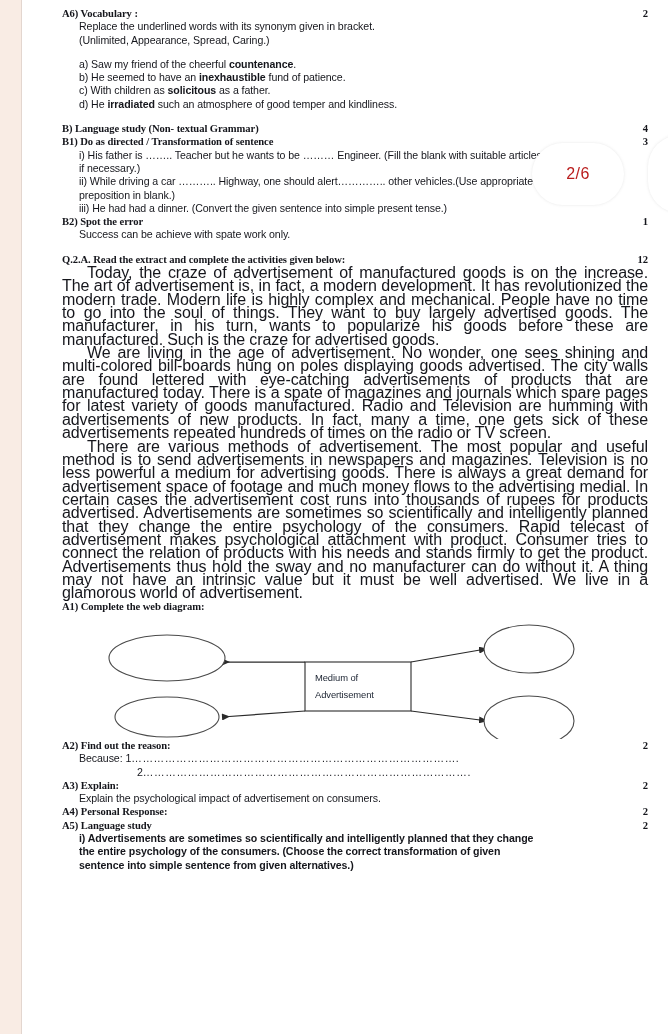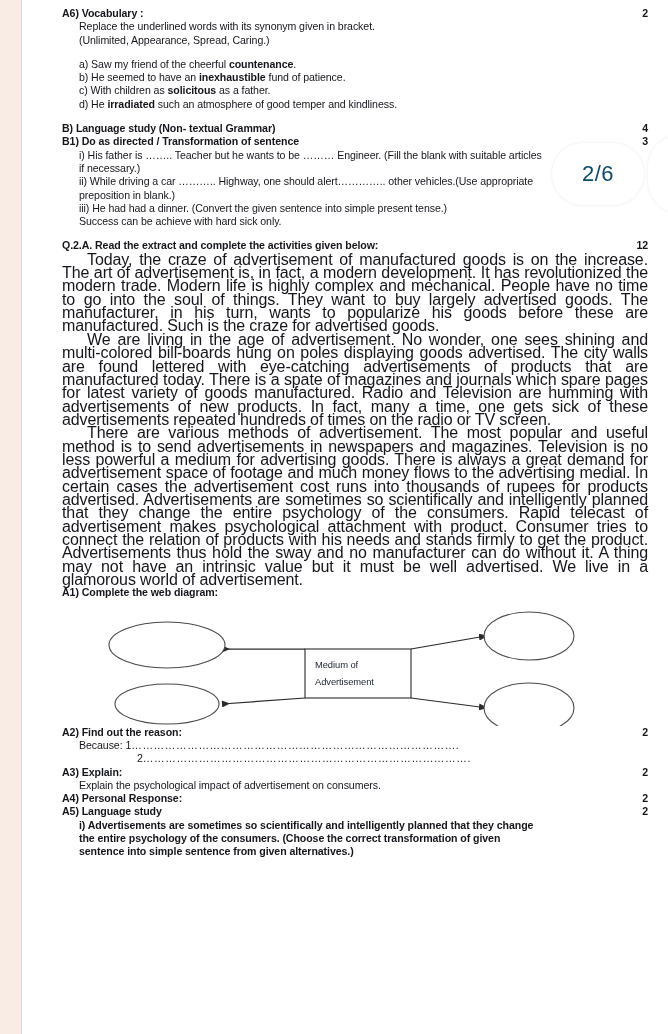--- a/index.html
+++ b/index.html
@@ -50,20 +50,21 @@
     font-size: 10.6px;
     line-height: 13.3px;
     letter-spacing: -0.08px;
   }
 
   .line { white-space: nowrap; padding-left: 17px; }
   .b { font-weight: bold; }
   .hdr {
     font-weight: bold;
     position: relative;
+    font-family: Liberation Serif, serif;
   }
   .marks {
     position: absolute;
     right: 0;
     top: 0;
     font-weight: bold;
     font-size: 10.6px;
   }
   .gap-md { height: 11px; }
 
@@ -97,29 +98,29 @@
   }
 
   
   .pg-overlay {
     position: absolute;
     background: #ffffff;
     border-radius: 44px;
     box-shadow: 0 0 3px rgba(120,120,120,0.18);
   }
   #pg-main {
-    left: 552px;
+    left: 532px;
     top: 143px;
     width: 92px;
     height: 62px;
     display: flex;
     align-items: center;
     justify-content: center;
-    color: #0c4a6e;
-    font-size: 22px;
+    color: #b91c1c;
+    font-size: 16px;
     letter-spacing: 0.5px;
   }
   #pg-edge {
     left: 648px;
     top: 135px;
     width: 64px;
     height: 78px;
     border-radius: 40px;
   }
 </style>
@@ -157,21 +158,25 @@
       <div class="hdr">
         <span>B1) Do as directed / Transformation of sentence</span>
         <span class="marks">3</span>
       </div>
       <div class="line">i) His father is …….. Teacher but he wants to be ……… Engineer. (Fill the blank with suitable articles</div>
       <div class="line">if necessary.)</div>
       <div class="line">ii) While driving a car ……….. Highway, one should alert………….. other vehicles.(Use appropriate</div>
       <div class="line">preposition in blank.)</div>
       <div class="line">iii) He had had a dinner. (Convert the given sentence into simple present tense.)</div>
 
-      <div class="line">Success can be achieve with hard sick only.</div>
+      <div class="hdr">
+        <span>B2) Spot the error</span>
+        <span class="marks">1</span>
+      </div>
+      <div class="line">Success can be achieve with spate work only.</div>
 
       <div class="gap-md"></div>
 
       <div class="hdr">
         <span>Q.2.A. Read the extract and complete the activities given below:</span>
         <span class="marks">12</span>
       </div>
 
       <p class="para">Today, the craze of advertisement of manufactured goods is on the increase. The art of advertisement is, in fact, a modern development. It has revolutionized the modern trade. Modern life is highly complex and mechanical. People have no time to go into the soul of things. They want to buy largely advertised goods. The manufacturer, in his turn, wants to popularize his goods before these are manufactured. Such is the craze for advertised goods.</p>
       <p class="para">We are living in the age of advertisement. No wonder, one sees shining and multi-colored bill-boards hung on poles displaying goods advertised. The city walls are found lettered with eye-catching advertisements of products that are manufactured today. There is a spate of magazines and journals which spare pages for latest variety of goods manufactured. Radio and Television are humming with advertisements of new products. In fact, many a time, one gets sick of these advertisements repeated hundreds of times on the radio or TV screen.</p>

